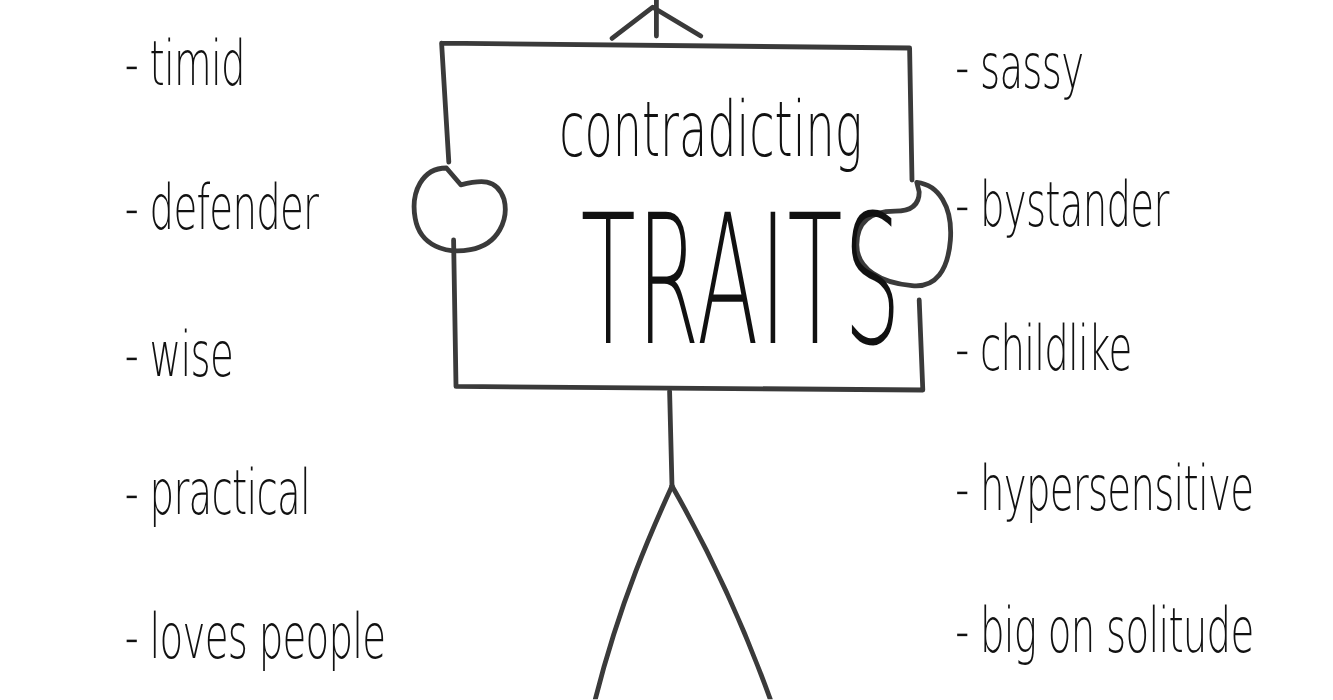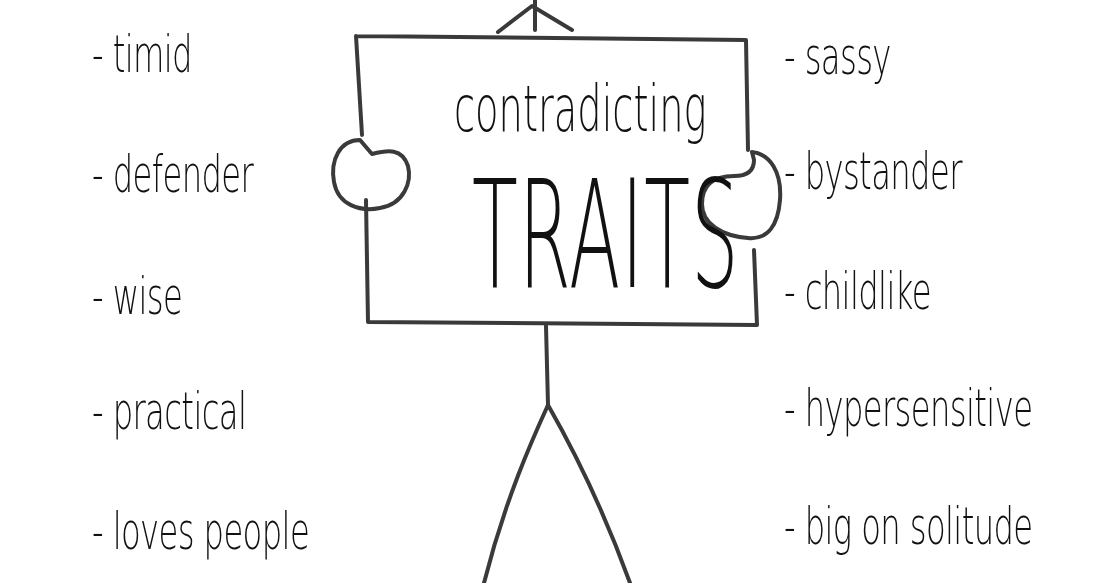--- a/index.html
+++ b/index.html
@@ -1,17 +1,17 @@
 <!DOCTYPE html>
 <html><head>
 <meta charset="utf-8">
 <style>
   html, body { margin:0; padding:0; background:#ffffff; }
   body { width:1111px; height:583px; overflow:hidden; position:relative; }
-  .stage { position:absolute; left:0; top:0; width:932px; height:583px; }
+  .stage { position:absolute; left:12px; top:0; width:932px; height:583px; }
   .trait {
     position:absolute;
     font-family: "DejaVu Sans", sans-serif;
     font-weight: 200;
     color:#111;
     font-size: 52px;
     line-height: 1;
     white-space: nowrap;
     transform-origin: left center;
     letter-spacing: -1px;

